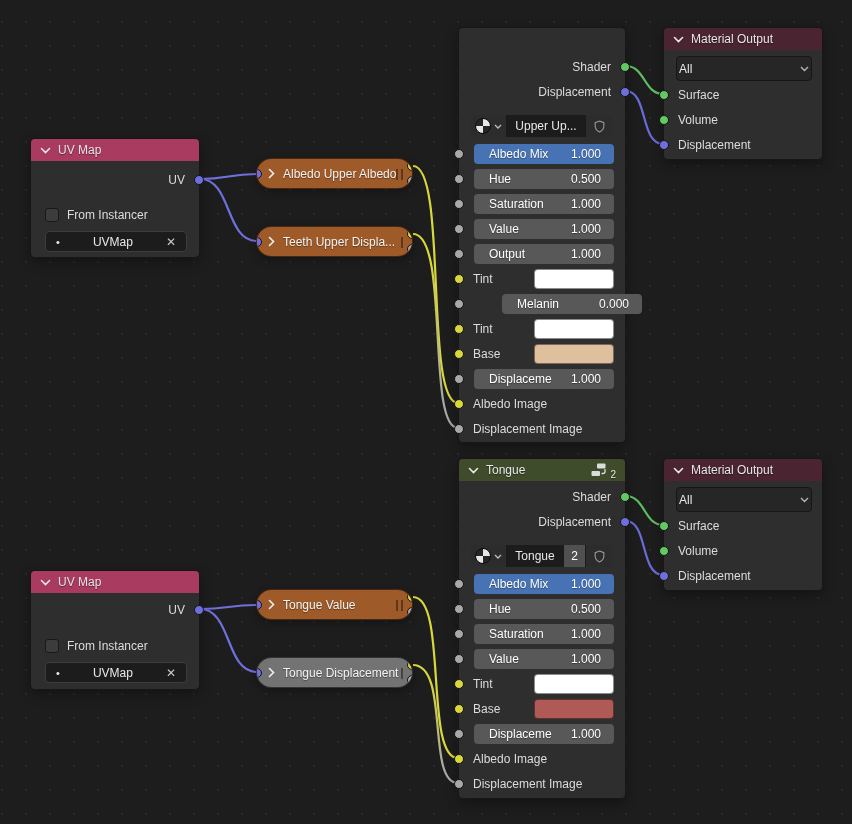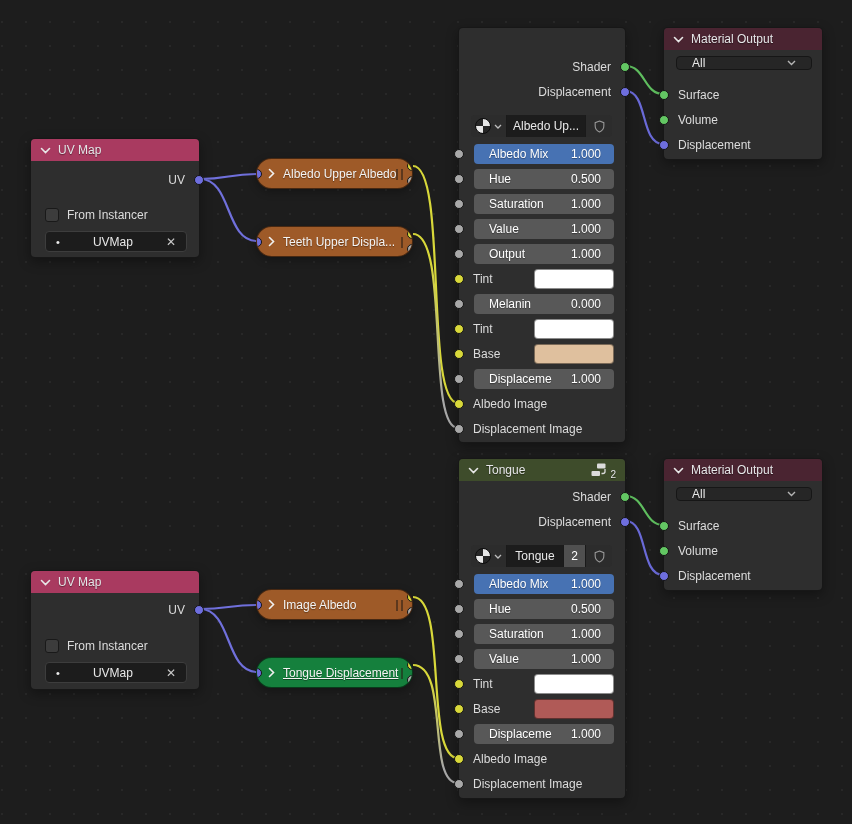--- a/index.html
+++ b/index.html
@@ -48,23 +48,23 @@
   .matrow{position:absolute;left:12px;right:13px;height:22px;display:flex;z-index:2;}
   .seg{display:flex;align-items:center;justify-content:center;box-sizing:border-box;}
   .seg-icon{width:36px;background:#2c2c2c;border-radius:4px 0 0 4px;gap:3px;border-right:1px solid #1a1a1a;}
   .seg-name{flex:1;background:#1c1c1c;color:#e8e8e8;}
   .seg-count{width:22px;background:#505050;border-left:1px solid #1a1a1a;color:#fff;}
   .seg-shield{width:27px;background:#2c2c2c;border-radius:0 4px 4px 0;border-left:1px solid #1a1a1a;}
   .sphere{width:14px;height:14px;border-radius:50%;
     background:conic-gradient(#e6e6e6 0 25%,#262626 0 50%,#e6e6e6 0 75%,#262626 0);
     border:1px solid #0e0e0e;}
   .dropdown{
-    position:absolute;height:14px;background:#262626;border:1px solid #161616;
+    position:absolute;height:25px;background:#262626;border:1px solid #161616;
     border-radius:4px;display:flex;align-items:center;justify-content:space-between;
-    padding:0 15px;box-sizing:border-box;color:#e8e8e8;
+    padding:0 2px;box-sizing:border-box;color:#e8e8e8;
   }
   .checkbox{width:14px;height:14px;background:#3c3c3c;border:1px solid #191919;border-radius:3px;box-sizing:border-box;}
   .namefield{
     position:absolute;height:21px;background:#1c1c1c;border:1px solid #3d3d3d;
     border-radius:4px;display:flex;align-items:center;padding:0 10px;
     box-sizing:border-box;color:#e8e8e8;
   }
   .namefield .fname{flex:1;text-align:center;}
   .xicon{color:#c9c9c9;font-size:12px;}
   .doticon{color:#eeeeee;font-size:11px;}
@@ -165,31 +165,31 @@
     </span>
   <span class="sock sk-v" style="left:-5px;top:10px;"></span>
   <span class="sock sk-y" style="right:-5px;top:2px;"></span>
   <span class="sock sk-f" style="right:-5px;bottom:2px;"></span>
 </div>
 
 <div class="pill" style="left: 256px; top: 589px; background: rgb(158, 90, 40);">
   <svg class="chev" width="7" height="11" viewBox="0 0 7 11">
       <path d="M1.5 1.5 L5.5 5.5 L1.5 9.5" stroke="#f0f0f0" stroke-width="1.6" fill="none" stroke-linecap="round"></path>
     </svg>
-  <span>Image Albedo</span>
+  <span>Tongue Value</span>
   <span class="pill-bars">
       <i></i>
       <i></i>
     </span>
   <span class="sock sk-v" style="left:-5px;top:10px;"></span>
   <span class="sock sk-y" style="right:-5px;top:2px;"></span>
   <span class="sock sk-f" style="right:-5px;bottom:2px;"></span>
 </div>
 
-<div class="pill" style="left: 256px; top: 657px; background: #15803d; text-decoration: underline;">
+<div class="pill" style="left: 256px; top: 657px; background: #737373;">
   <svg class="chev" width="7" height="11" viewBox="0 0 7 11">
       <path d="M1.5 1.5 L5.5 5.5 L1.5 9.5" stroke="#f0f0f0" stroke-width="1.6" fill="none" stroke-linecap="round"></path>
     </svg>
   <span>Tongue Displacement</span>
   <span class="pill-bars">
       <i></i>
     </span>
   <span class="sock sk-v" style="left:-5px;top:10px;"></span>
   <span class="sock sk-y" style="right:-5px;top:2px;"></span>
   <span class="sock sk-f" style="right:-5px;bottom:2px;"></span>
@@ -206,21 +206,21 @@
   </div>
   <span class="sock sk-v" style="right:-5px;top:59px;"></span>
 
   <div class="matrow" style="top:87px;">
     <div class="seg seg-icon">
       <span class="sphere"></span>
       <svg width="8" height="5" viewBox="0 0 8 5">
           <path d="M1 1 L4 4 L7 1" stroke="#bdbdbd" stroke-width="1.3" fill="none"></path>
         </svg>
     </div>
-    <div class="seg seg-name">Albedo Up...</div>
+    <div class="seg seg-name">Upper Up...</div>
     <div class="seg seg-shield">
       <svg width="13" height="15" viewBox="0 0 24 24">
           <path d="M12 2 L20 5 V11 C20 16 16.5 20 12 22 C7.5 20 4 16 4 11 V5 Z" stroke="#9a9a9a" stroke-width="2" fill="none"></path>
         </svg>
     </div>
   </div>
 
   <div class="slider" style="top: 116px; background: rgb(71, 114, 179);">
     <span>Albedo Mix</span>
     <span>1.000</span>
@@ -246,21 +246,21 @@
     <span>1.000</span>
   </div>
   <span class="sock sk-f" style="left:-5px;top:221px;"></span>
 
   <div class="row lbl-left" style="top:241px;">
     <span>Tint</span>
   </div>
   <div class="swatch" style="top: 241px; background: rgb(255, 255, 255);"></div>
   <span class="sock sk-y" style="left:-5px;top:246px;"></span>
 
-  <div class="slider" style="top:266px;">
+  <div class="slider" style="top:266px;margin-left:28px;">
     <span>Melanin</span>
     <span>0.000</span>
   </div>
   <span class="sock sk-f" style="left:-5px;top:271px;"></span>
 
   <div class="row lbl-left" style="top:291px;">
     <span>Tint</span>
   </div>
   <div class="swatch" style="top: 291px; background: rgb(255, 255, 255);"></div>
   <span class="sock sk-y" style="left:-5px;top:296px;"></span>

